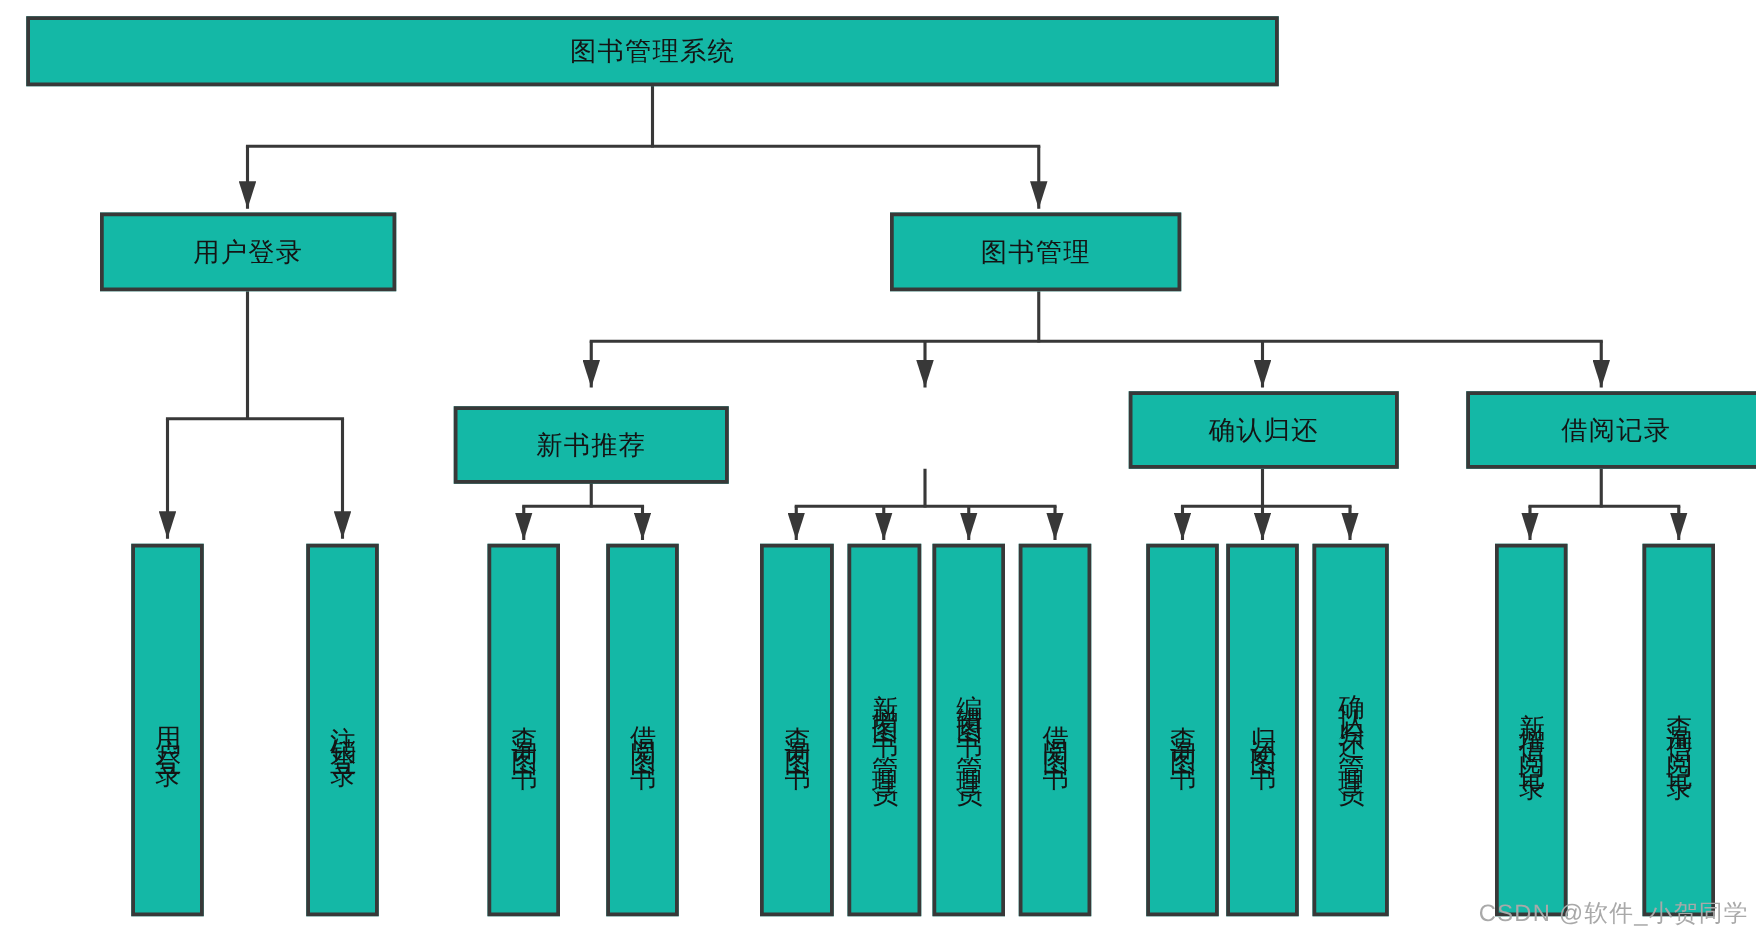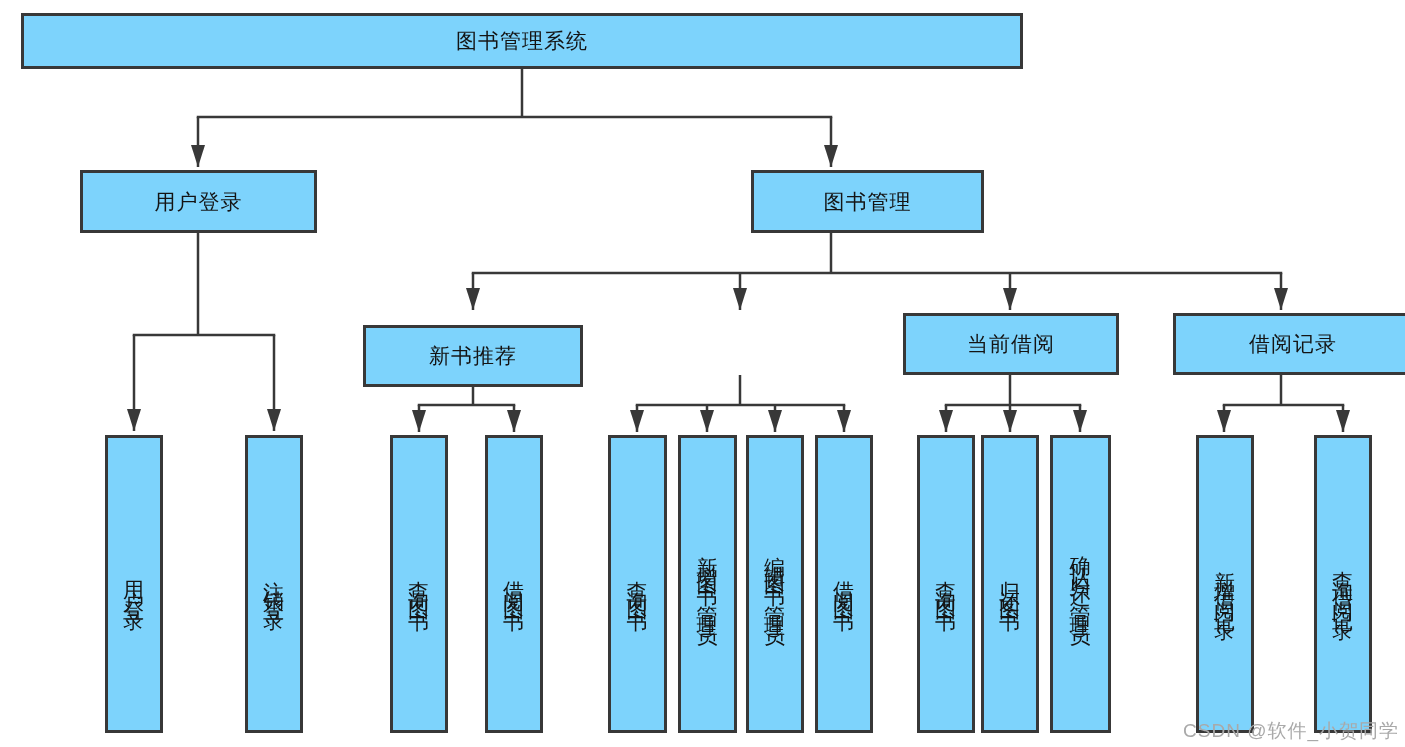--- a/index.html
+++ b/index.html
@@ -2,21 +2,21 @@
 <html><head>
 <meta charset="utf-8">
 <style>
   html,body{margin:0;padding:0;background:#ffffff;}
   body{font-family:"Liberation Sans", sans-serif;}
   .canvas{position:relative;width:1405px;height:747px;background:#ffffff;overflow:hidden;}
   .wires{position:absolute;left:0;top:0;width:1405px;height:747px;z-index:1;}
   .node{
     position:absolute;
     box-sizing:border-box;
-    background:#7dd3fc;
+    background:#14b8a6;
     border:3px solid #383838;
     display:flex;
     align-items:center;
     justify-content:center;
     color:#141414;
     z-index:2;
   }
   .node.h .lbl{
     font-size:21px;
     letter-spacing:1px;
@@ -26,21 +26,21 @@
     writing-mode:vertical-rl;
     text-orientation:mixed;
     font-size:21px;
     letter-spacing:10px;
     line-height:1;
     white-space:nowrap;
   }
   
   #n-root {left:21px;  top:13px;  width:1002px;height:56px;}
   #n-login{left:80px;  top:170px; width:237px; height:63px;}
-  #n-mgmt {left:712px; top:170px; width:233px; height:63px;margin-left:39px;}
+  #n-mgmt {left:712px; top:170px; width:233px; height:63px;}
   #n-s0{left:363px; top:325px;width:220px;height:62px;}
   #n-s1{left:633px; top:313px;width:215px;height:62px;}
   #n-s2{left:903px; top:313px;width:216px;height:62px;}
   #n-s3{left:1173px;top:313px;width:240px;height:62px;}
   .node.v{top:435px;height:298px;width:58px;}
   #n-l0{left:105px;}
   #n-l1{left:245px;}
   #n-a0{left:390px;}
   #n-a1{left:485px;}
   #n-b0{left:608px;width:59px;}
@@ -126,21 +126,21 @@
     <span class="lbl">用户登录</span>
   </div>
   <div class="node h" id="n-mgmt">
     <span class="lbl">图书管理</span>
   </div>
 
   <div class="node h" id="n-s0">
     <span class="lbl">新书推荐</span>
   </div>
   <div class="node h" id="n-s2">
-    <span class="lbl">当前借阅</span>
+    <span class="lbl">确认归还</span>
   </div>
   <div class="node h" id="n-s3">
     <span class="lbl">借阅记录</span>
   </div>
 
   <div class="node v" id="n-l0">
     <span class="lbl">用户登录</span>
   </div>
   <div class="node v" id="n-l1">
     <span class="lbl">注销登录</span>

